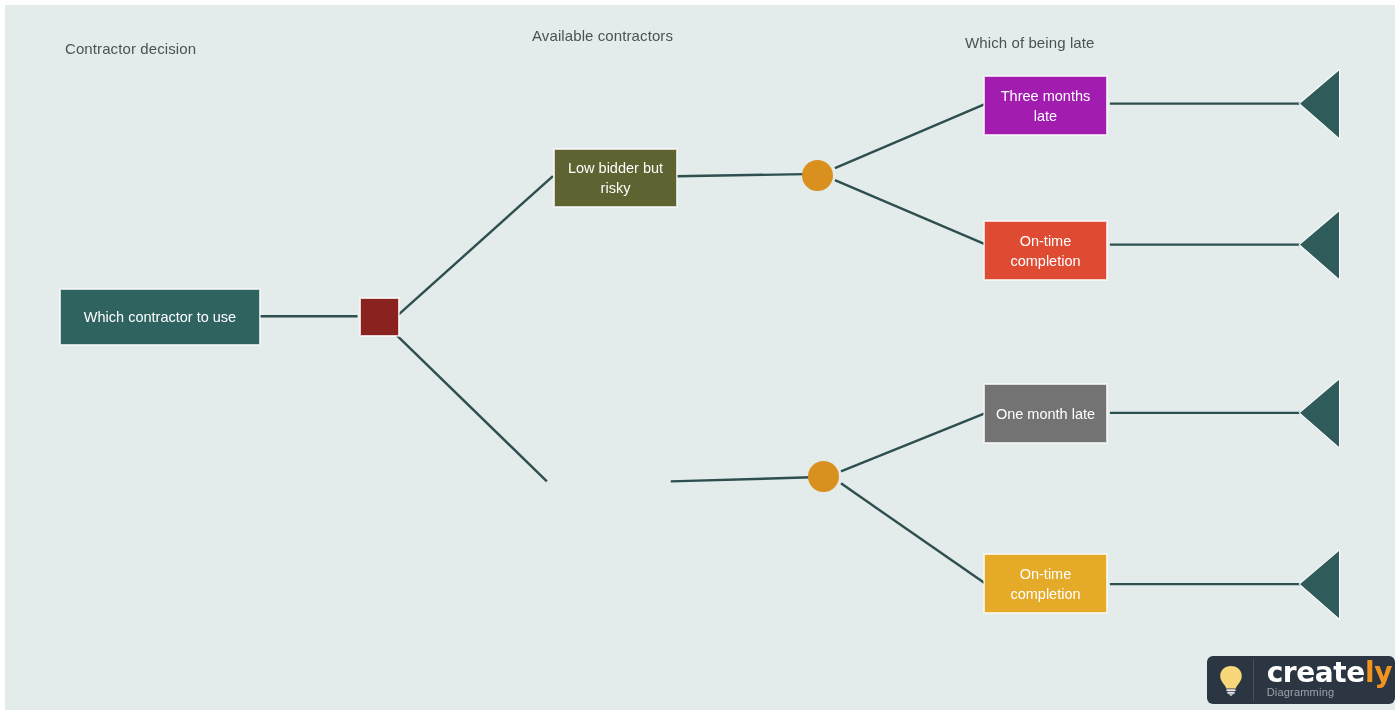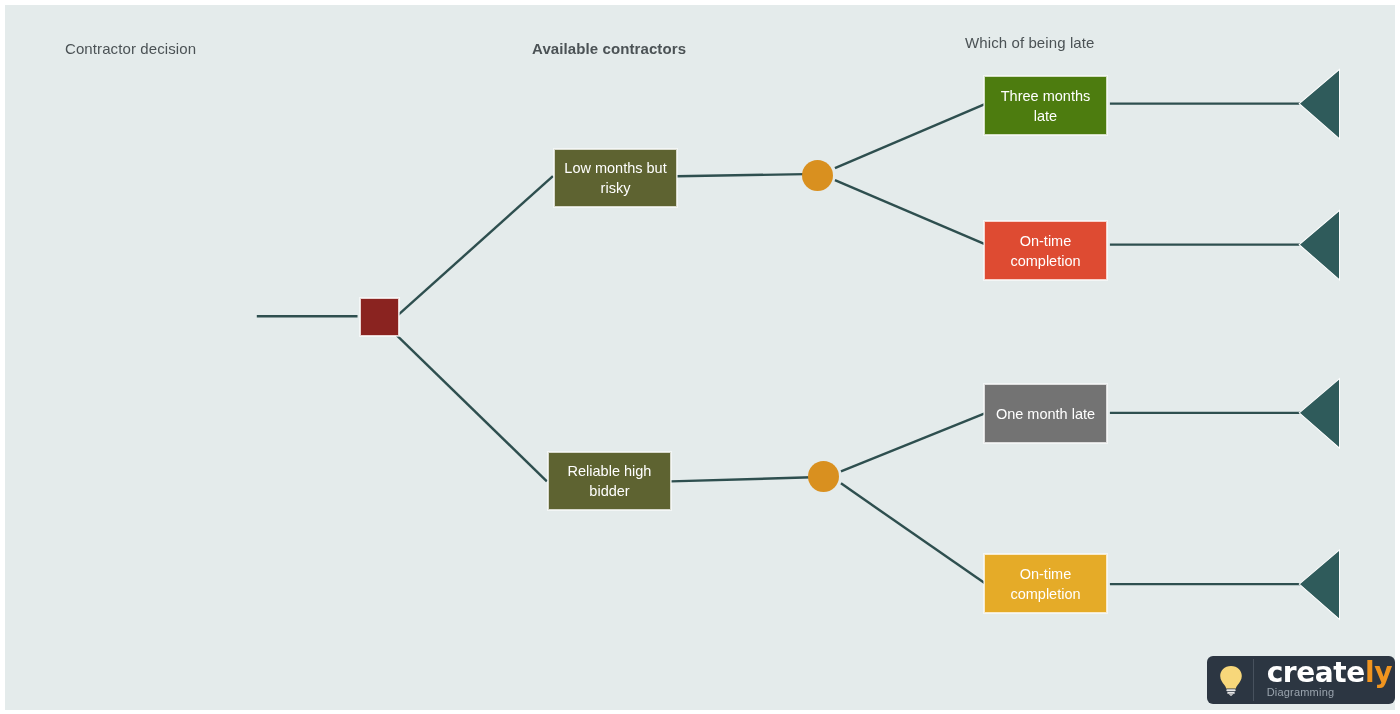--- a/index.html
+++ b/index.html
@@ -24,21 +24,21 @@
   }
   .col-label {
     position: absolute;
     font-family: "Liberation Sans", sans-serif;
     font-size: 15px;
     color: #4b5255;
     white-space: nowrap;
     letter-spacing: 0.1px;
   }
   #label-contractor-decision { left: 60px; top: 35px; }
-  #label-available-contractors { left: 527px; top: 35px; font-weight: bold; }
+  #label-available-contractors { left: 527px; top: 22px; }
   #label-chance-of-being-late { left: 960px; top: 29px; }
 
   svg#edges {
     position: absolute;
     left: 0;
     top: 0;
     width: 1400px;
     height: 714px;
     pointer-events: none;
   }
@@ -176,36 +176,36 @@
       <line x1="1097" y1="573" x2="1287" y2="573"></line>
     </g>
     <g fill="#2f5b5b" stroke="#ffffff" stroke-width="1">
       <polygon points="1285,96 1325,62 1325,131"></polygon>
       <polygon points="1285,236 1325,202 1325,271"></polygon>
       <polygon points="1285,403 1325,369 1325,438"></polygon>
       <polygon points="1285,573 1325,539 1325,608"></polygon>
     </g>
   </svg>
 
+  <div class="node" id="node-root" style="background:#2f6360;">
+    <span>Which contractor to use</span>
+  </div>
 
   <div class="decision-square" id="decision-square" style="background:#8a2320;"></div>
 
   <div class="node" id="node-low-bidder" style="background:#5e6331;">
-    <span>Low months but risky</span>
-  </div>
-
-  <div class="node" id="node-reliable-bidder" style="background:#5e6331;">
-    <span>Reliable high bidder</span>
-  </div>
+    <span>Low bidder but risky</span>
+  </div>
+
 
   <div class="chance-circle" id="chance-node-top" style="background:#d9901f;"></div>
 
   <div class="chance-circle" id="chance-node-bottom" style="background:#d9901f;"></div>
 
-  <div class="node" id="node-three-months-late" style="background:#4d7c0f;">
+  <div class="node" id="node-three-months-late" style="background:#a21caf;">
     <span>Three months late</span>
   </div>
 
   <div class="node" id="node-ontime-top" style="background:#de4b32;">
     <span>On-time completion</span>
   </div>
 
   <div class="node" id="node-one-month-late" style="background:#737373;">
     <span>One month late</span>
   </div>

